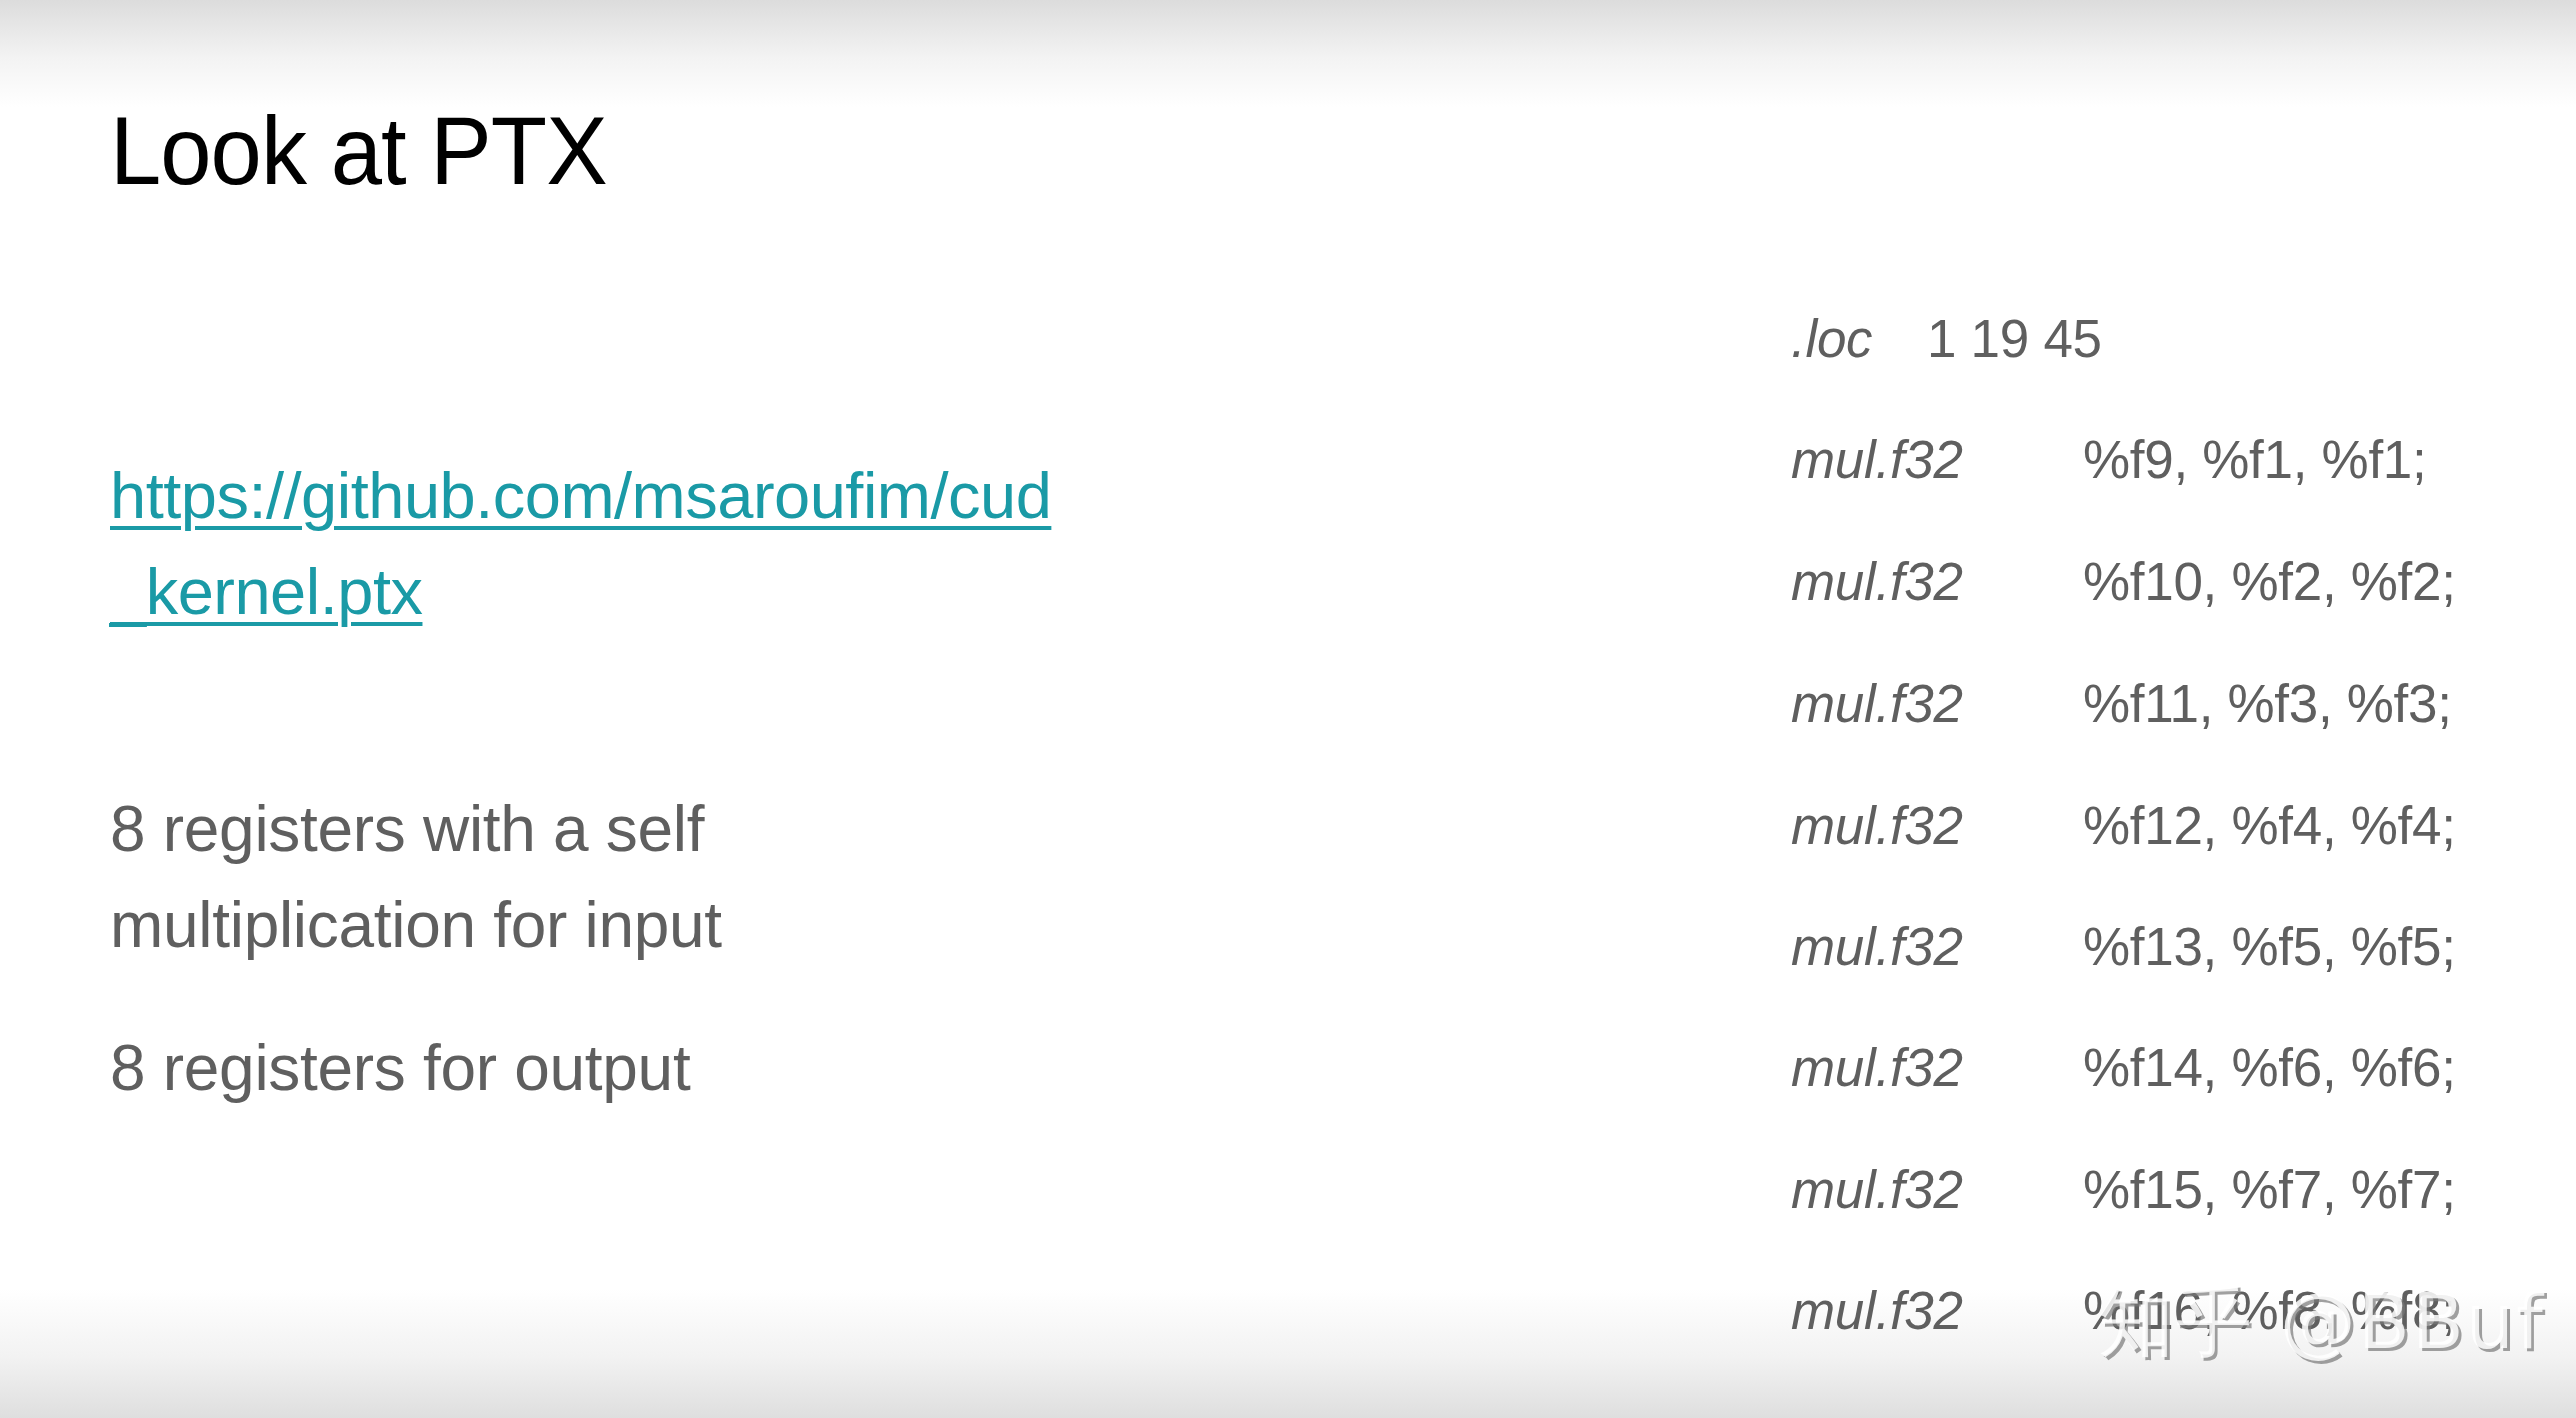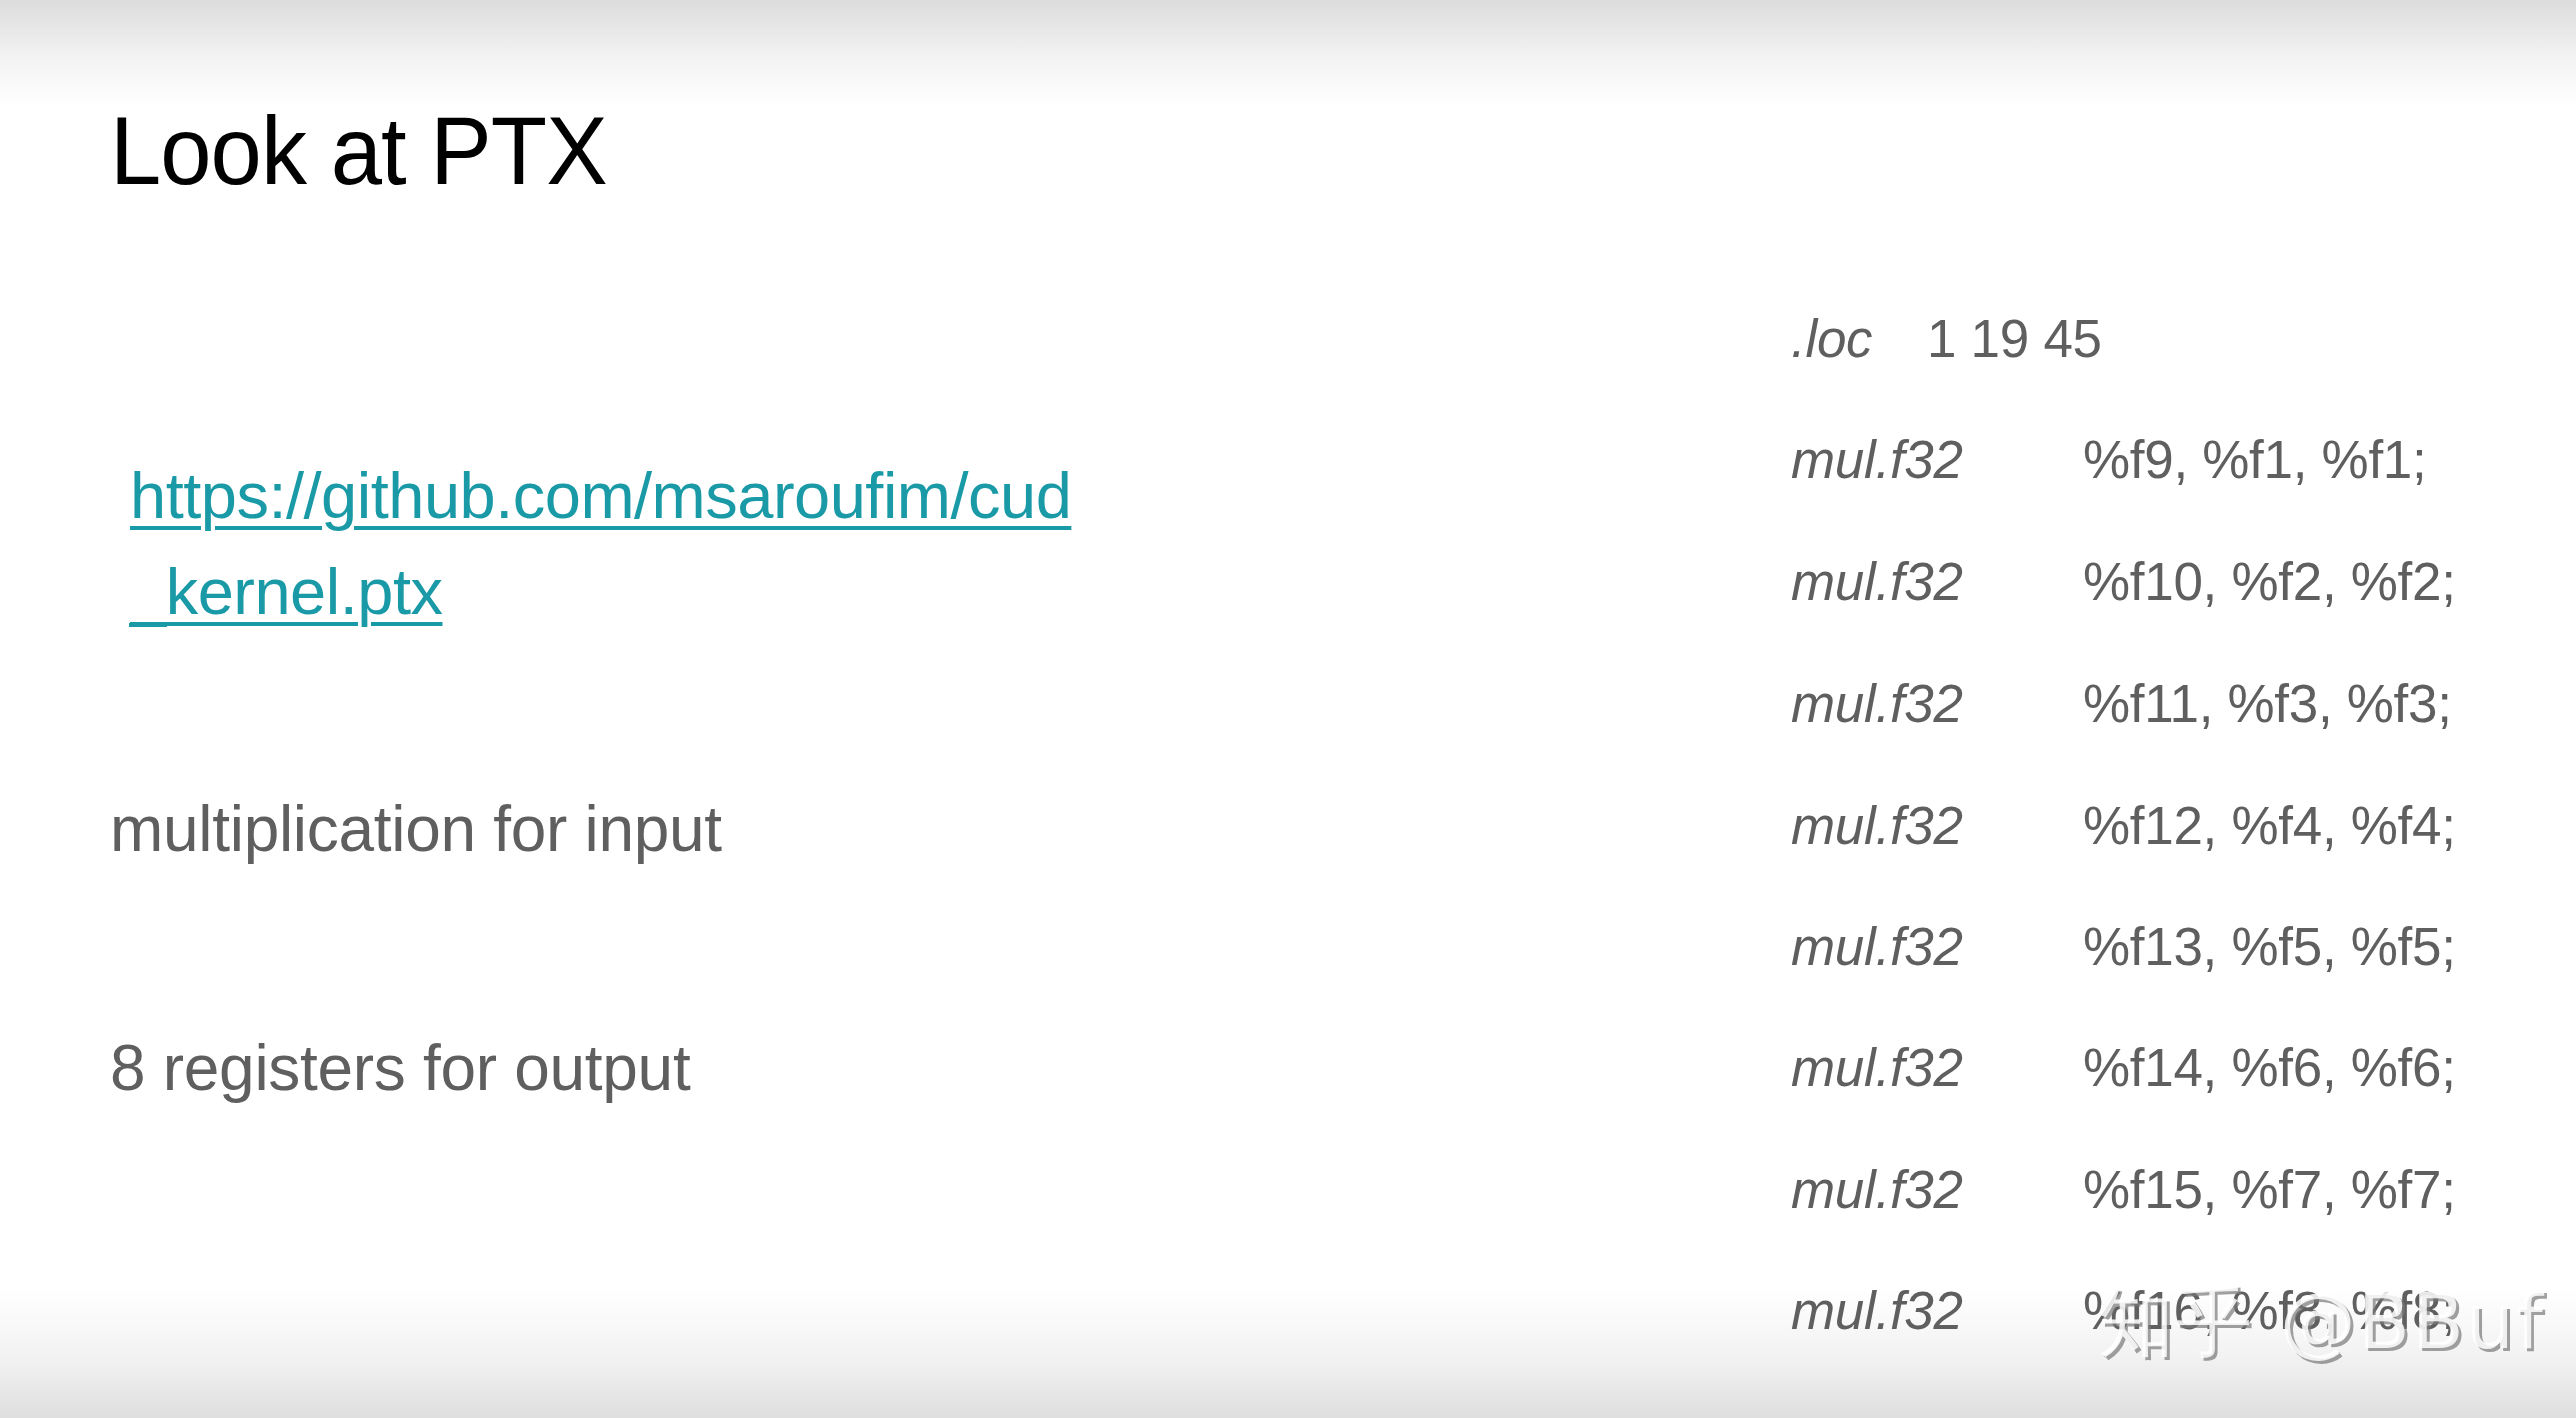--- a/index.html
+++ b/index.html
@@ -10,21 +10,21 @@
   }
   .title {
     position: absolute; left: 110px; top: 95px;
     font-size: 97px; color: #000; letter-spacing: -1px; margin: 0; font-weight: normal;
     transform: scaleX(0.95); transform-origin: left;
   }
   .link {
     position: absolute; left: 110px; top: 448px; width: 1066px;
     font-size: 65px; line-height: 96px; color: #1a9aa6;
     text-decoration: underline; text-decoration-thickness: 3.9px; text-underline-offset: 7.8px;
-    letter-spacing: -0.5px; display: block; margin-left: 20px;
+    letter-spacing: -0.5px; display: block;
   }
   .link span { display: block; white-space: nowrap; }
   .body-text {
     position: absolute; left: 110px; font-size: 64px; line-height: 96px; color: #5f5f5f;
     letter-spacing: -0.3px; margin: 0;
   }
   .body-text span { display: block; white-space: nowrap; }
   .bt1 { top: 781px; }
   .bt2 { top: 1020px; }
   .code { position: absolute; left: 1791px; top: 0; width: 775px; }
@@ -46,20 +46,21 @@
 <body>
 
 <h1 class="title">Look at PTX</h1>
 
 <a class="link">
   <span>https://github.com/msaroufim/cud</span>
   <span>_kernel.ptx</span>
 </a>
 
 <p class="body-text bt1">
+  <span>8 registers with a self</span>
   <span>multiplication for input</span>
 </p>
 <p class="body-text bt2">
   <span>8 registers for output</span>
 </p>
 
 <div class="code">
   <div class="code-row" style="top:308px">
     <span class="op">.loc</span>
     <span class="loc-args">1 19 45</span>

